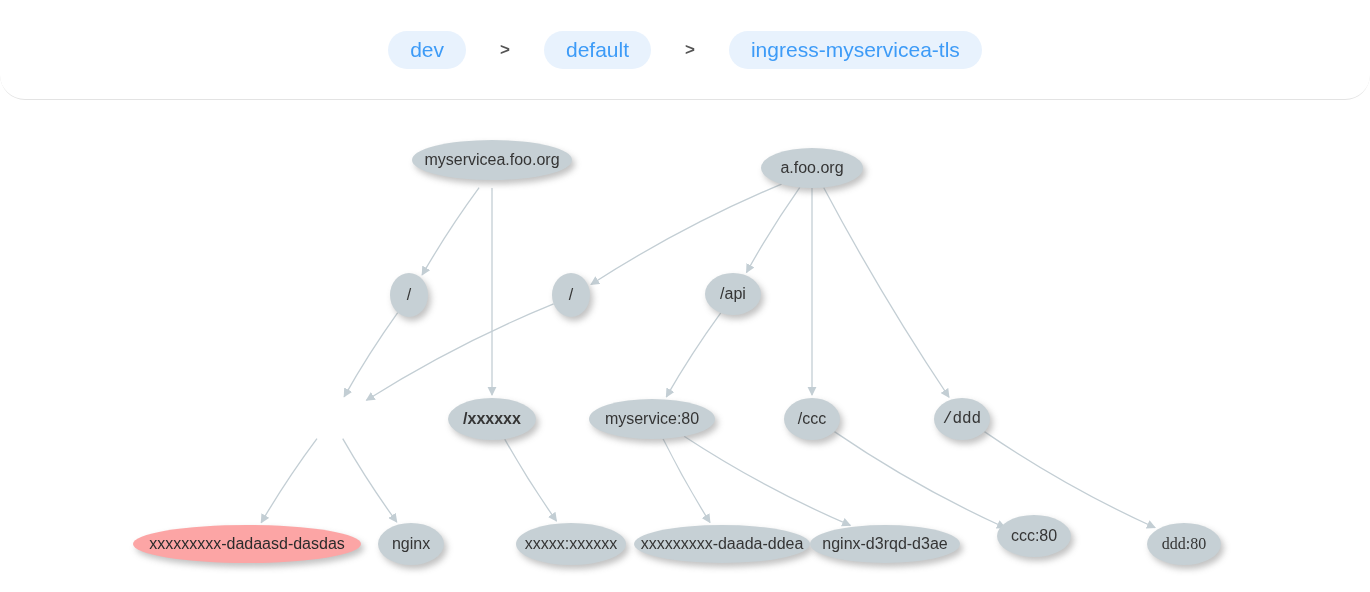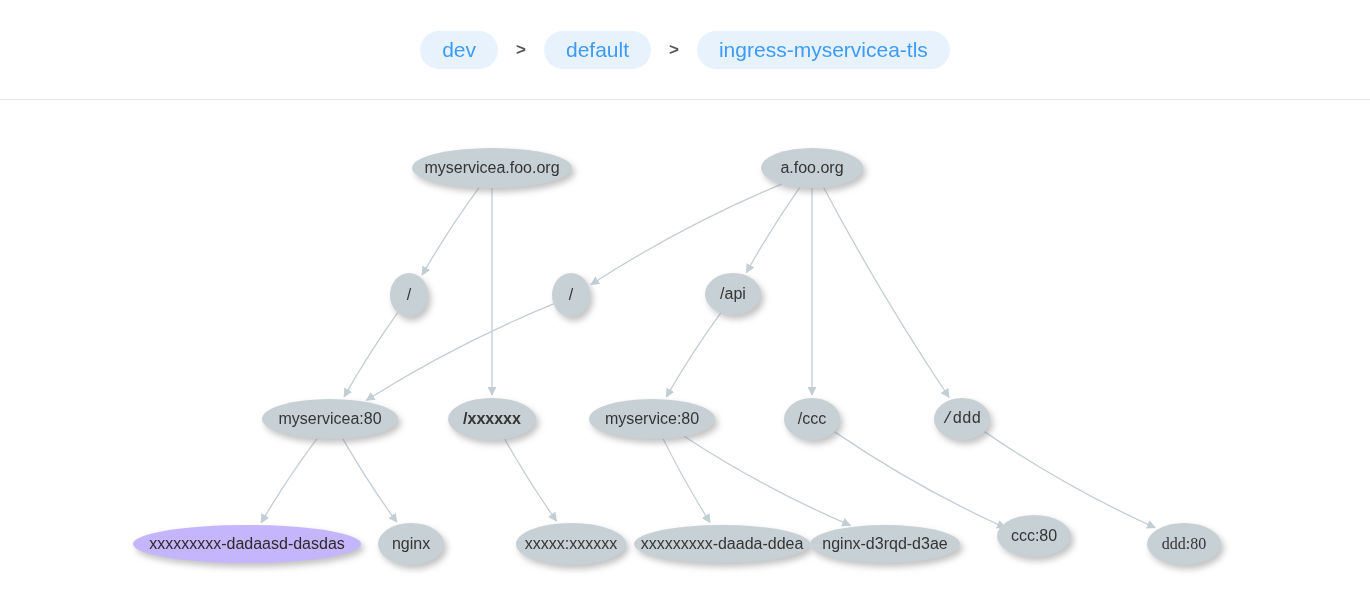--- a/index.html
+++ b/index.html
@@ -16,22 +16,23 @@
   }
 
   
   #breadcrumb-bar {
     height: 100px;
     box-sizing: border-box;
     border-bottom: 1px solid #e3e3e3;
     display: flex;
     align-items: center;
     justify-content: center;
-    gap: 0;
+    gap: 16px;
     background: #fff;
+    border-radius: 25px;
   }
   .crumb {
     background: #e8f2fd;
     color: #3d9bf7;
     font-size: 21px;
     border-radius: 20px;
     padding: 8px 22px 9px 22px;
     line-height: 1;
     white-space: nowrap;
     cursor: pointer;
@@ -75,21 +76,21 @@
     border-radius: 50%;
     color: #353535;
     font-size: 16px;
     white-space: nowrap;
     overflow: hidden;
     transform: translate(-50%, -50%);
     box-shadow: 3px 4px 6px rgba(120,120,120,0.45);
     cursor: pointer;
   }
   .node.highlight {
-    background: #c4b5fd;
+    background: #fca5a5;
     color: #2b2b2b;
   }
 </style>
 </head>
 <body>
 
 <div id="breadcrumb-bar">
     <span class="crumb">dev</span>
     <span class="crumb-sep">&gt;</span>
     <span class="crumb">default</span>
@@ -117,26 +118,25 @@
         <path d="M 316.9662269078877 338.6291763435426 Q 286.75966444850104 379.0802063212189 261.1989314649539 422.6160670708526" fill="none" stroke="#c3ced4" stroke-width="1.3" marker-end="url(#arrow)"></path>
         <path d="M 342.73084555884515 338.64636660315614 Q 367.491255004514 381.8271379729149 396.7882111490229 422.06822708182546" fill="none" stroke="#c3ced4" stroke-width="1.3" marker-end="url(#arrow)"></path>
         <path d="M 504.70653343623394 339.10527442442077 Q 528.4121179432881 381.4610263890126 556.4955761106022 421.04996220031995" fill="none" stroke="#c3ced4" stroke-width="1.3" marker-end="url(#arrow)"></path>
         <path d="M 663.0271000872021 338.69125015571814 Q 684.4511633052126 381.75240446771363 709.9711205498782 422.51985812478233" fill="none" stroke="#c3ced4" stroke-width="1.3" marker-end="url(#arrow)"></path>
         <path d="M 684.0835741772404 336.2122179062448 Q 763.2778480726786 388.1314676254916 850.331423923572 425.4009784997703" fill="none" stroke="#c3ced4" stroke-width="1.3" marker-end="url(#arrow)"></path>
         <path d="M 834.3919282528799 331.60806770995487 Q 915.5672041248653 387.1113840526994 1005.1189252667328 427.7381335961333" fill="none" stroke="#c3ced4" stroke-width="1.3" marker-end="url(#arrow)"></path>
         <path d="M 984.3919282528799 331.60806770995487 Q 1065.5672041248654 387.1113840526994 1155.1189252667327 427.7381335961333" fill="none" stroke="#c3ced4" stroke-width="1.3" marker-end="url(#arrow)"></path>
       </g>
   </svg>
   <div id="node-layer">
-      <div class="node" style="left: 492px; top: 68px; width: 160px; height: 40px;">myservicea.foo.org</div>
+      <div class="node" style="left: 492px; top: 60px; width: 160px; height: 40px;">myservicea.foo.org</div>
       <div class="node" style="left: 812px; top: 68px; width: 102px; height: 40px;">a.foo.org</div>
       <div class="node" style="left: 409px; top: 195px; width: 38px; height: 44px;">/</div>
       <div class="node" style="left: 571px; top: 195px; width: 38px; height: 44px;">/</div>
       <div class="node" style="left: 733px; top: 194px; width: 56px; height: 42px; text-align: center;">/api</div>
-      <div class="node" style="left: 330px; top: 319px; width: 136px; height: 40px;">myservicea:80</div>
       <div class="node" style="left: 492px; top: 319px; width: 88px; height: 42px; font-weight: bold;">/xxxxxx</div>
       <div class="node" style="left: 652px; top: 319px; width: 126px; height: 40px;">myservice:80</div>
       <div class="node" style="left: 812px; top: 319px; width: 56px; height: 42px;">/ccc</div>
       <div class="node" style="left: 962px; top: 319px; width: 56px; height: 42px; font-family: Liberation Mono, monospace;">/ddd</div>
       <div class="node highlight" style="left: 247px; top: 444px; width: 228px; height: 38px;">xxxxxxxxx-dadaasd-dasdas</div>
       <div class="node" style="left: 411px; top: 444px; width: 66px; height: 42px;">nginx</div>
       <div class="node" style="left: 571px; top: 444px; width: 110px; height: 42px;">xxxxx:xxxxxx</div>
       <div class="node" style="left: 722px; top: 444px; width: 176px; height: 38px;">xxxxxxxxx-daada-ddea</div>
       <div class="node" style="left: 885px; top: 444px; width: 150px; height: 38px;">nginx-d3rqd-d3ae</div>
       <div class="node" style="left: 1034px; top: 436px; width: 74px; height: 42px;">ccc:80</div>

